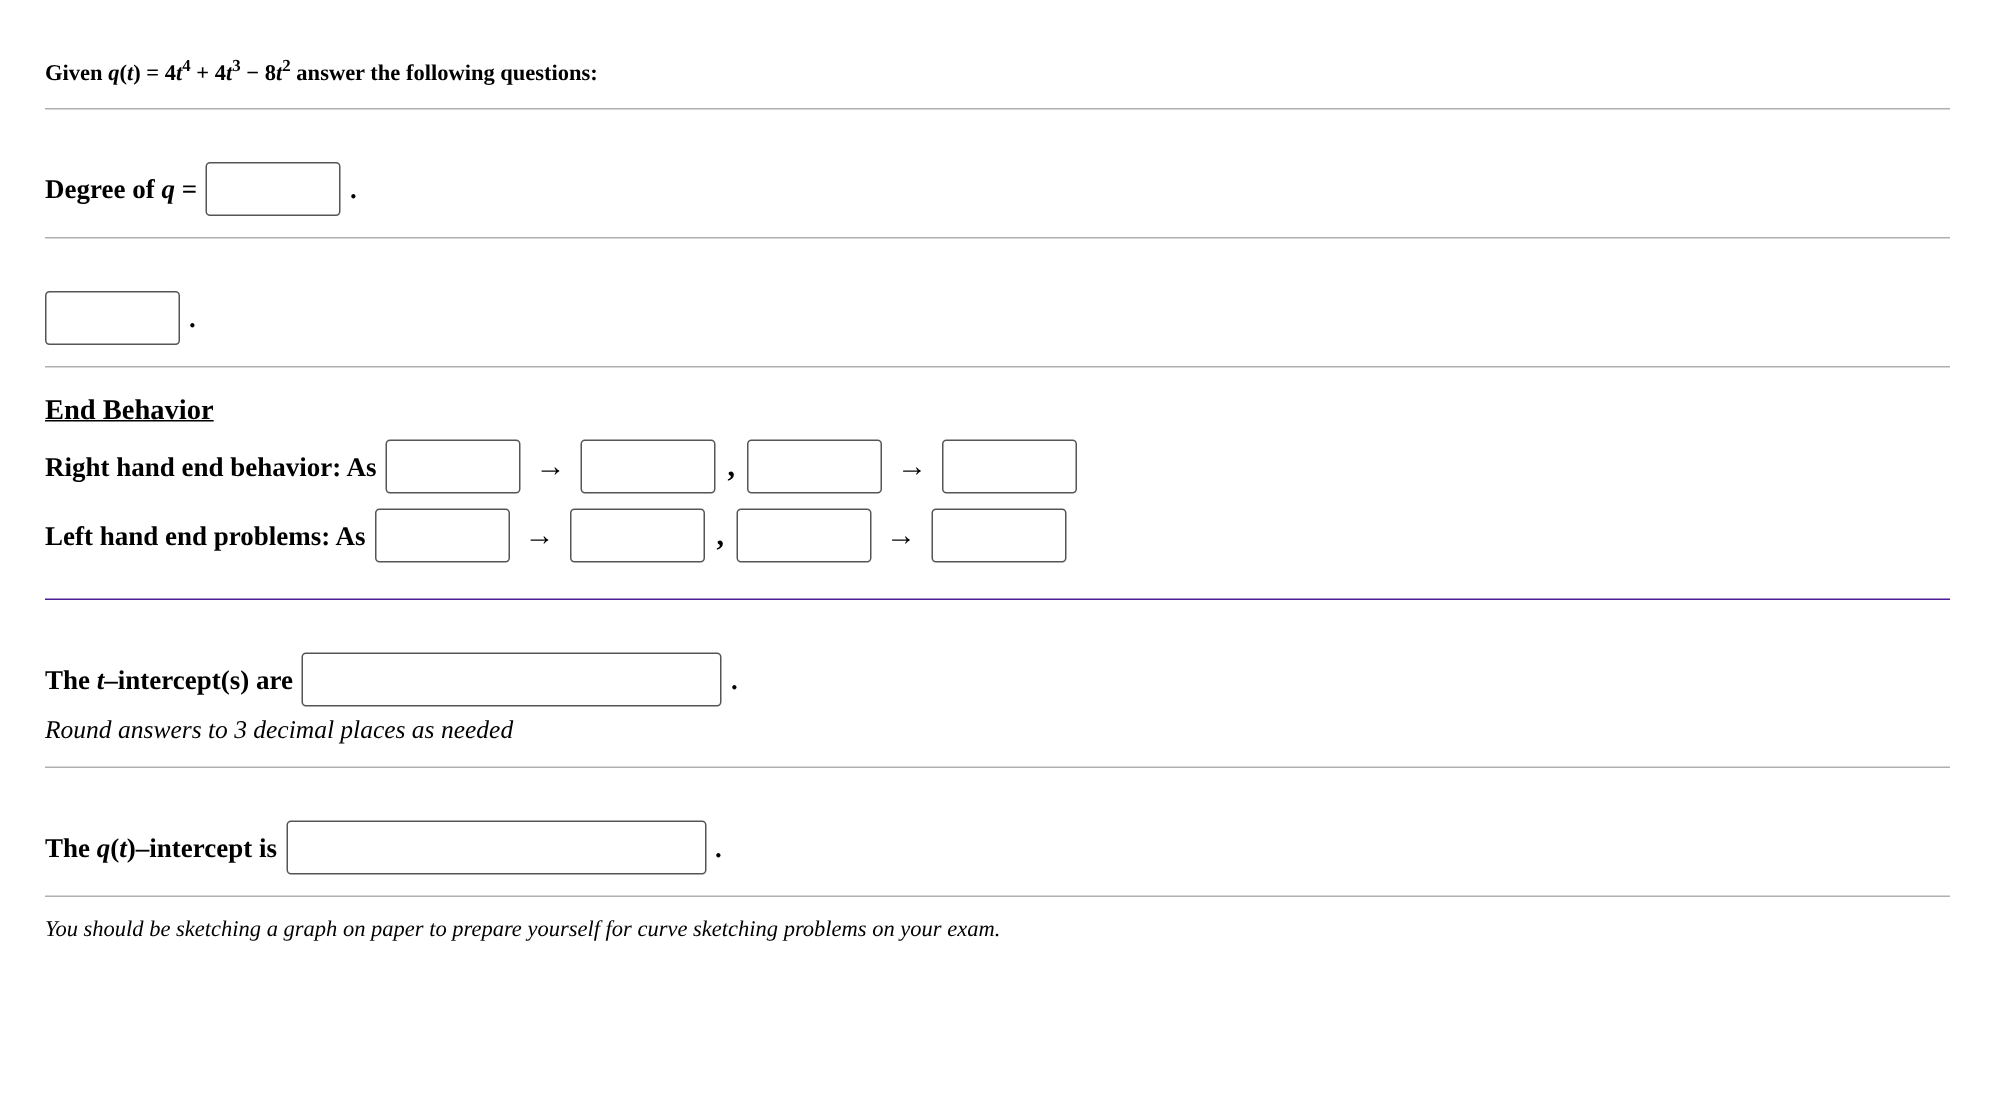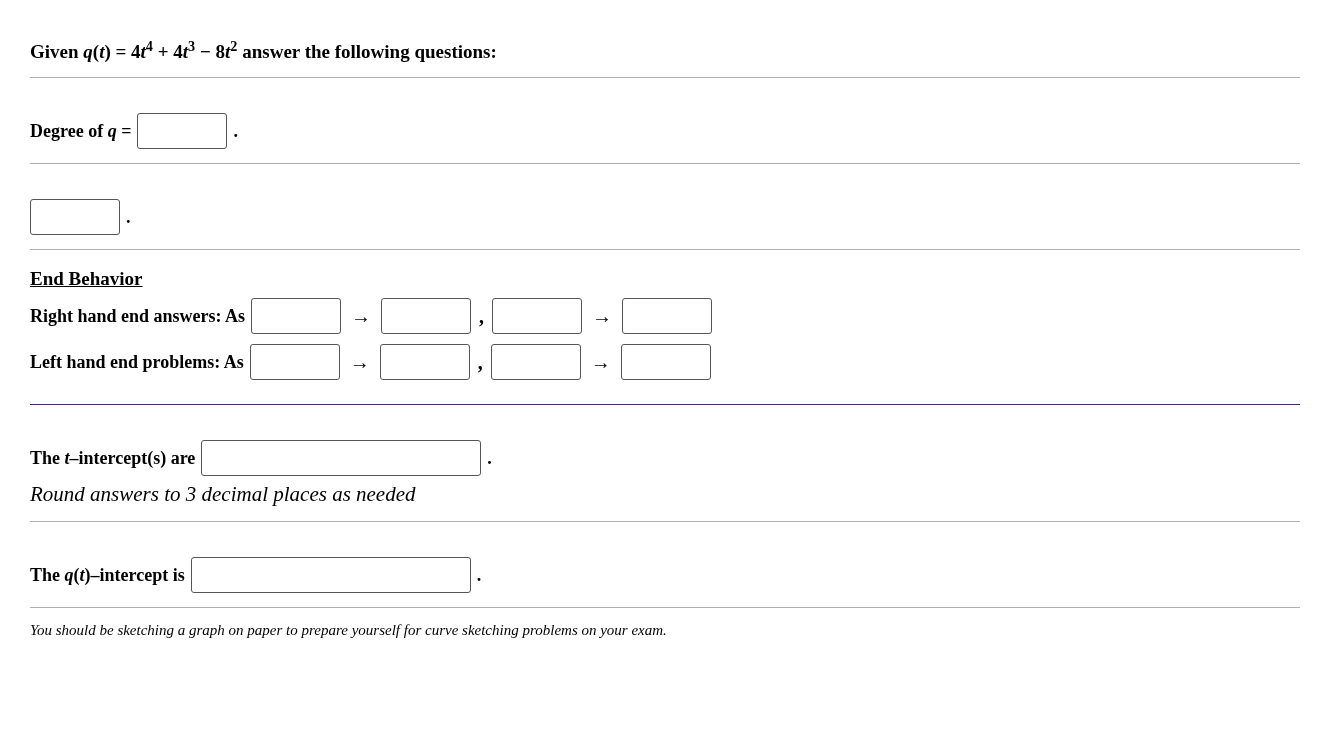--- a/index.html
+++ b/index.html
@@ -59,40 +59,40 @@
       align-items: center;
       gap: 6px;
       font-weight: bold;
       font-size: 18px;
       margin-bottom: 10px;
     }
 
     .italic-note {
       font-style: italic;
       font-weight: normal;
-      font-size: 21px;
+      font-size: 17px;
       margin-top: 6px;
       color: #000;
     }
 
     .bottom-note {
       font-style: italic;
       font-weight: normal;
       font-size: 15px;
       padding-top: 14px;
     }
 
     .section-end-behavior {
       padding: 18px 0 14px 0;
       border-bottom: 1px solid #4c1d95;
     }
 
     
     .math-title {
-      font-size: 19px;
+      font-size: 15px;
       font-weight: bold;
       margin-bottom: 0;
     }
 
     sup {
       font-size: 0.75em;
     }
 
     .italic-var {
       font-style: italic;
@@ -137,21 +137,21 @@
   <div class="inline-row">
     <input type="text" class="small" style="">
     <span>.</span>
   </div>
 </div>
 
 <div class="section-end-behavior">
   <div class="end-behavior-title">End Behavior</div>
 
   <div class="end-behavior-row">
-    <span><strong>Right hand end answers: As</strong></span>
+    <span><strong>Right hand end behavior: As</strong></span>
     <input type="text" class="small" style="">
     <span class="arrow">→</span>
     <input type="text" class="small" style="">
     <span class="comma">,</span>
     <input type="text" class="small" style="">
     <span class="arrow">→</span>
     <input type="text" class="small" style="">
   </div>
 
   <div class="end-behavior-row">

